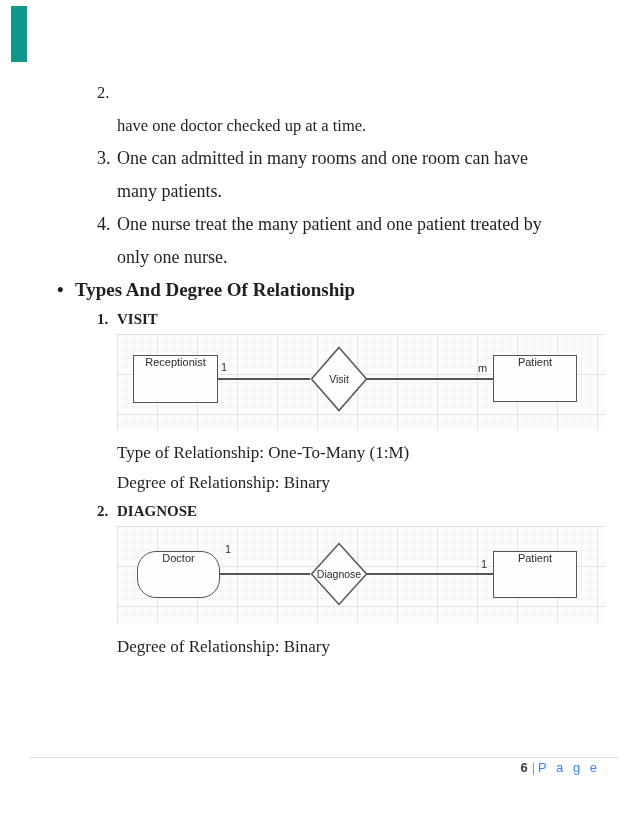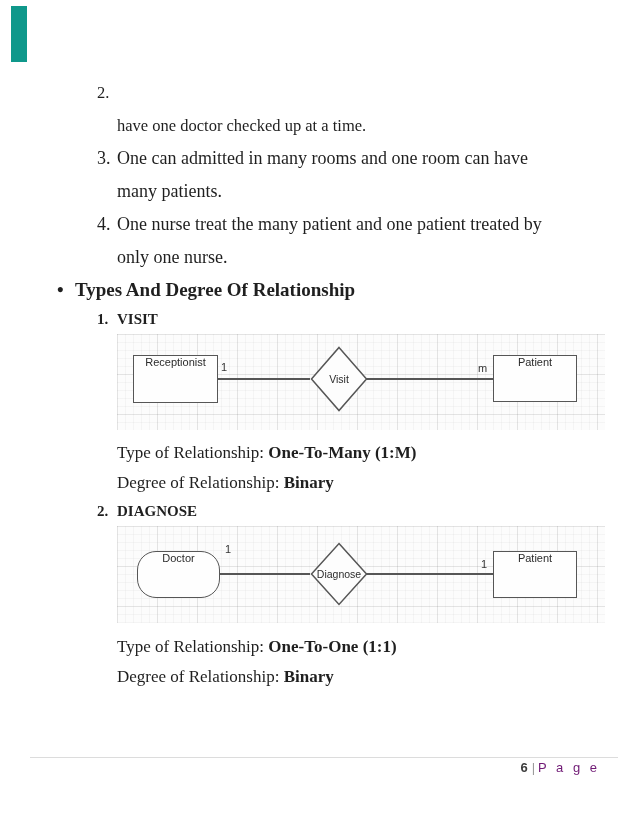--- a/index.html
+++ b/index.html
@@ -22,21 +22,21 @@
   .size-b{font-size:18px;}
   .heading-line{position:relative;height:32px;line-height:32px;padding-left:75px;
     font-weight:bold;font-size:19px;white-space:nowrap;}
   .heading-line .bullet{position:absolute;left:57px;font-weight:bold;}
   .sub-line{height:32px;line-height:32px;padding-left:75px;font-size:18px;white-space:nowrap;}
   .rel-title{position:relative;height:28px;line-height:26px;padding-left:117px;
     font-weight:bold;font-size:15px;white-space:nowrap;}
   .rel-title .num{position:absolute;left:97px;}
   .kv-line{height:30px;line-height:30px;padding-left:117px;font-size:17px;white-space:nowrap;}
   .kv-line .k{font-weight:normal;}
-  .kv-line .v{font-weight:bold;}
+  .kv-line .v{font-weight:normal;}
   .spacer8{height:8px;} .spacer9{height:9px;}
 
   
   .diagram{
     position:relative;
     margin-left:117px;
     width:488px;
     background-color:#fcfcfc;
     background-image:
       repeating-linear-gradient(to right, rgba(0,0,0,0.07) 0 1px, transparent 1px 40px),
@@ -82,21 +82,21 @@
     position:absolute;left:30px;top:757px;width:588px;height:1px;
     background:#dcdcdc;
   }
   .footer-text{
     position:absolute;top:760px;right:38px;
     font-family:"Liberation Sans","DejaVu Sans",sans-serif;
     font-size:13px;color:#8a8a8a;white-space:nowrap;
   }
   .footer-text .pagenum{color:#3c3c3c;font-weight:bold;letter-spacing:1px;}
   .footer-text .sep{color:#9a9a9a;padding:0 3px;}
-  .footer-text .pageword{letter-spacing:3px;color:#701a75;}
+  .footer-text .pageword{letter-spacing:3px;color:#3b82f6;}
 </style>
 </head>
 <body>
 
 <div class="page">
 
   <div class="accent-bar"></div>
 
   <div class="content">
 
@@ -181,24 +181,20 @@
       </div>
       <div class="connector line-right"></div>
       <span class="card card-right">1</span>
       <div class="entity ent-right">
         <span>Patient</span>
       </div>
     </div>
 
     <div class="spacer9"></div>
     <div class="kv-line">
-      <span class="k">Type of Relationship:</span>
-      <span class="v">One-To-One (1:1)</span>
-    </div>
-    <div class="kv-line">
       <span class="k">Degree of Relationship:</span>
       <span class="v">Binary</span>
     </div>
 
   </div>
 
   <div class="footer-rule"></div>
   <div class="footer-text">
     <span class="pagenum">6</span><span class="sep">|</span><span class="pageword">P a g e</span>
   </div>

